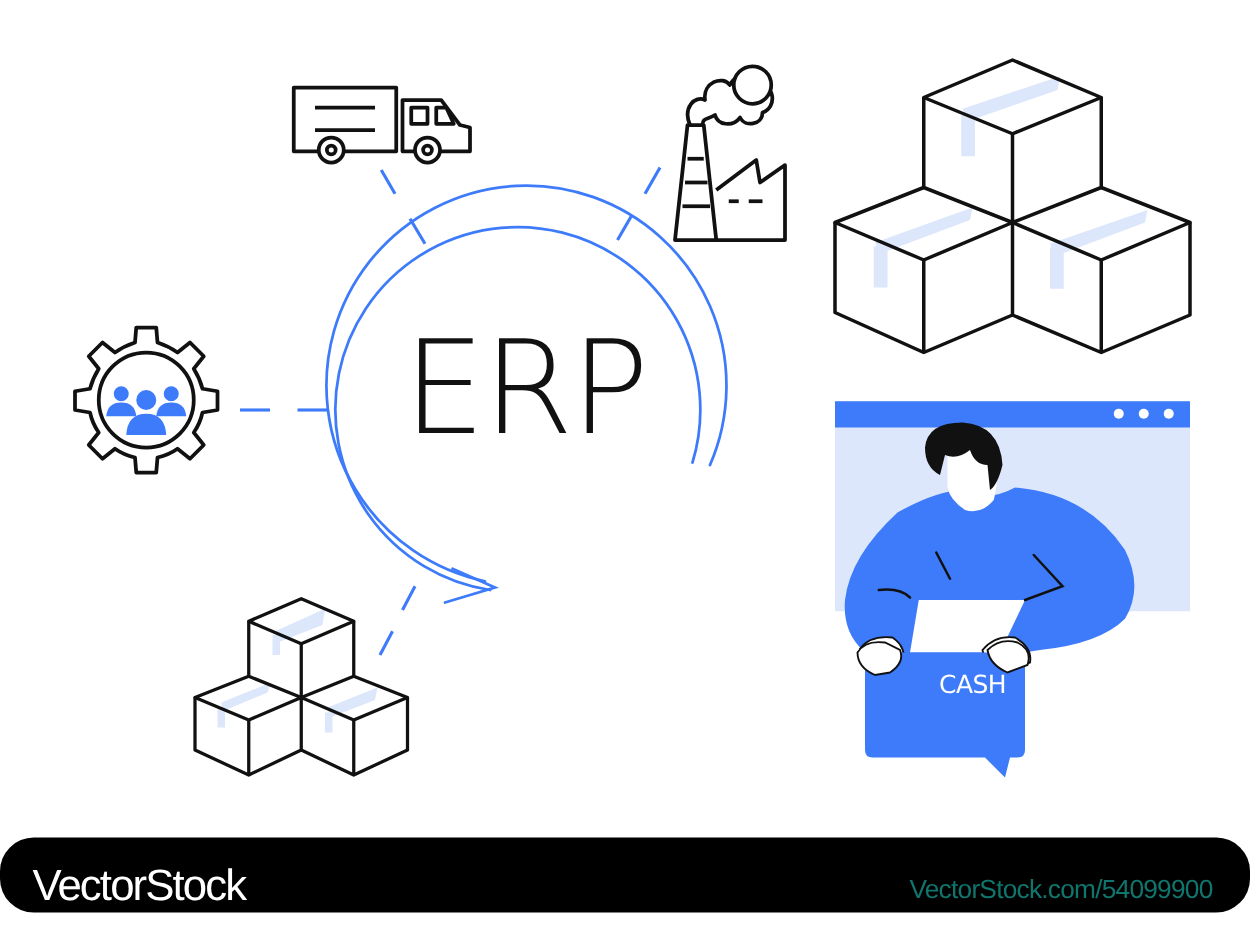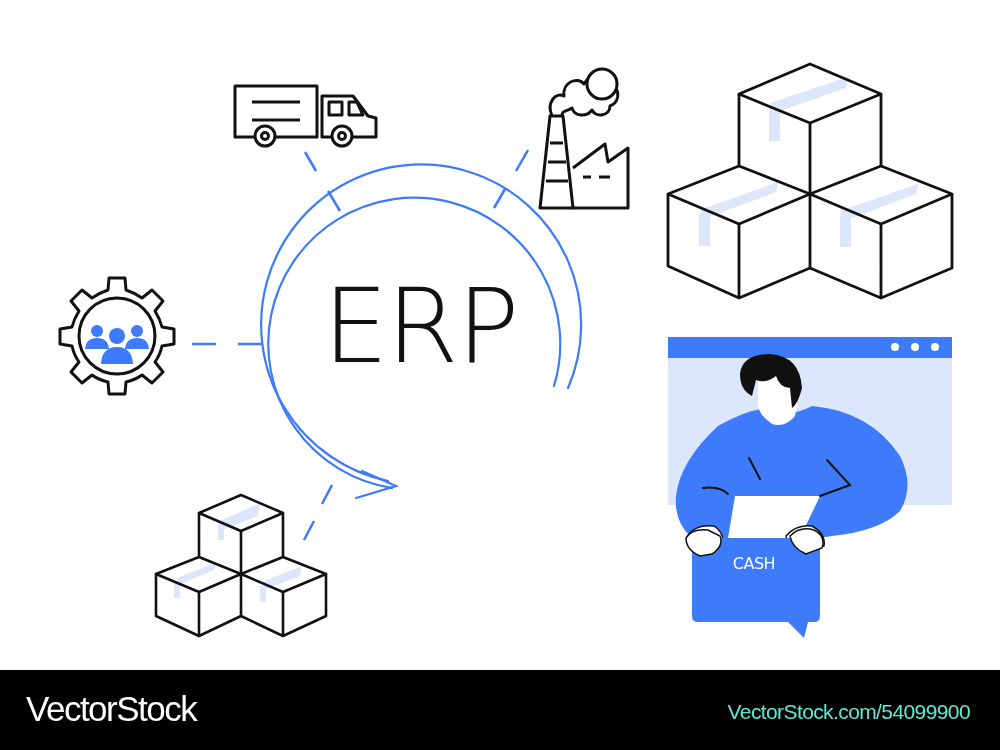--- a/index.html
+++ b/index.html
@@ -1,23 +1,23 @@
 <!DOCTYPE html>
 <html><head>
 <meta charset="utf-8">
 <style>
   html, body { margin:0; padding:0; }
   body { width:1000px; height:750px; position:relative; background:#ffffff; overflow:hidden; font-family:"Liberation Sans", sans-serif; }
-  .canvas { position:absolute; left:0; top:0; width:1000px; height:556px;margin-top:16px; }
+  .canvas { position:absolute; left:0; top:0; width:1000px; height:556px; }
   .canvas svg { position:absolute; left:0; top:0; }
   .erp-title { position:absolute; left:300px; top:258px; width:240px; text-align:center; font-family:"DejaVu Sans", sans-serif; font-weight:200; font-size:104px; letter-spacing:-2px; color:#111; line-height:1; -webkit-text-stroke:0px; }
-  .cash-text { position:absolute; left:692px; top:532px; width:124px; text-align:center; color:#ffffff; font-family:"DejaVu Sans", sans-serif; font-size:16px; line-height:31px; letter-spacing:-0.5px; }
-  .footer { position:absolute; left:0; top:670px; width:1000px; height:80px; background:#000000; }
+  .cash-text { position:absolute; left:716px; top:532px; width:124px; text-align:center; color:#ffffff; font-family:"DejaVu Sans", sans-serif; font-size:20px; line-height:31px; letter-spacing:-0.5px; }
+  .footer { position:absolute; left:0; top:670px; width:1000px; height:60px; background:#000000;border-radius:27px; }
   .brand { position:absolute; left:26px; top:19px; color:#fff; font-family:"Liberation Sans", sans-serif; font-size:35px; letter-spacing:-1.5px; }
-  .url { position:absolute; right:30px; top:30px; color:#5eead4; font-family:"Liberation Sans", sans-serif; font-size:21px; letter-spacing:-0.6px; }
+  .url { position:absolute; right:30px; top:30px; color:#0f766e; font-family:"Liberation Sans", sans-serif; font-size:21px; letter-spacing:-0.6px; }
 </style>
 </head>
 <body>
 
 <div class="canvas">
   <svg width="1000" height="670" viewBox="0 0 1000 670">
 
     <g fill="none" stroke="#3d7bfa" stroke-width="2.2" stroke-linecap="round">
       <path d="M 568 372 A 160 160 0 1 0 388 465"></path>
       <path d="M 554 370 A 146 146 0 1 0 392 472"></path>

